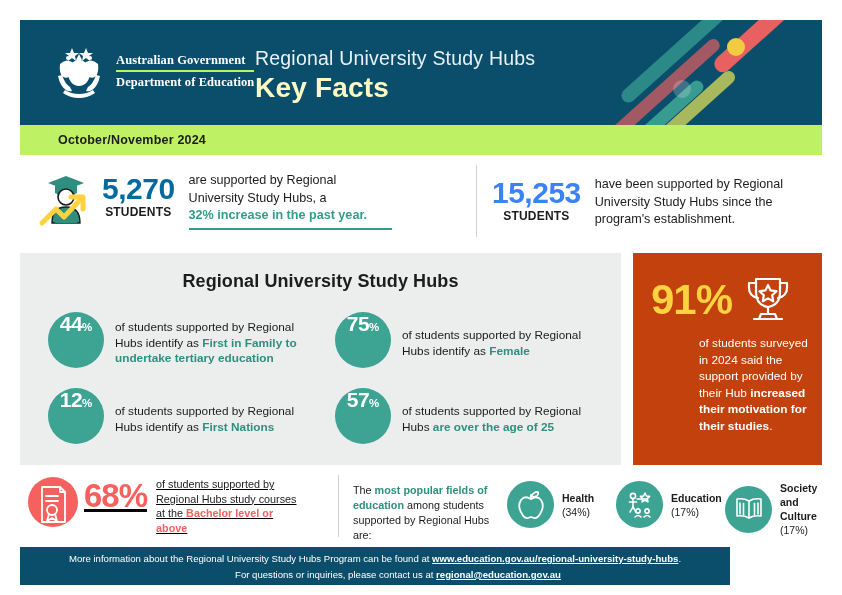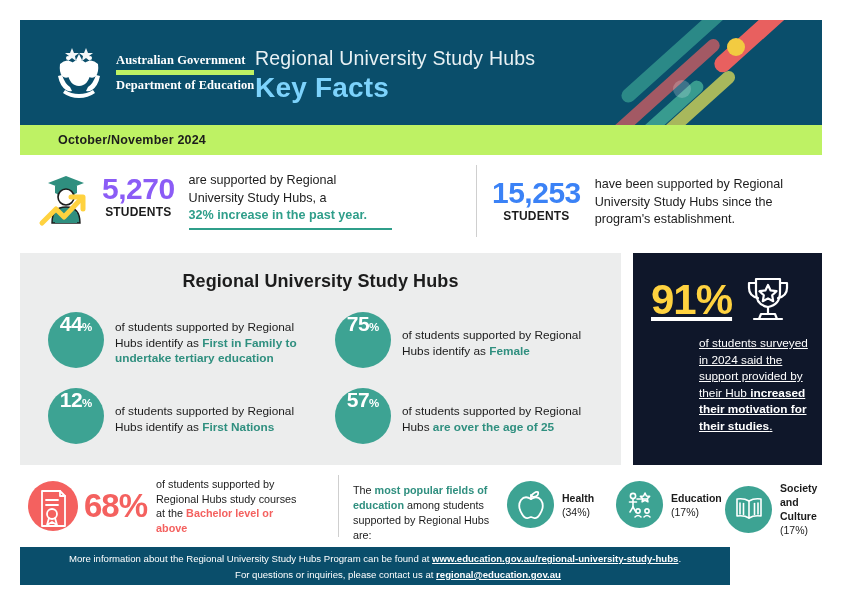--- a/index.html
+++ b/index.html
@@ -32,36 +32,36 @@
     width: 62px; height: 54px;
   }
   .gov-text {
     position: absolute; left: 96px; top: 33px;
     color: #ffffff;
     font-family: "Liberation Serif", serif;
   }
   .gov-text .line1 {
     font-size: 12.5px; font-weight: bold; letter-spacing: .1px;
     padding-bottom: 2px;
-    border-bottom: 5px solid #bef264;
+    border-bottom: 2px solid #bef264;
     display: block;
   }
   .gov-text .line2 {
     font-size: 12.5px; font-weight: bold; letter-spacing: .1px;
     display: block; padding-top: 3px; text-align: center;
   }
   .title-block {
     position: absolute; left: 235px; top: 26px;
   }
   .title-sub {
     color: #e9f1f4; font-size: 19.5px; font-weight: normal;
     letter-spacing: .2px; line-height: 24px;
   }
   .title-main {
-    color: #7dd3fc; font-size: 28px; font-weight: bold;
+    color: #fef9c3; font-size: 28px; font-weight: bold;
     letter-spacing: .2px; line-height: 34px; margin-top: 1px;
   }
   .deco { position: absolute; right: 0; top: 0; width: 260px; height: 105px; }
 
   
   .datebar {
     position: absolute; left: 20px; top: 125px;
     width: 802px; height: 30px;
     background: #bef264;
   }
@@ -72,21 +72,21 @@
   }
 
   
   .stats { position: absolute; left: 20px; top: 163px; width: 802px; height: 82px; }
   .stat { position: absolute; display: flex; align-items: flex-start; }
   .stat-a { left: 14px; top: 4px; }
   .stat-b { left: 472px; top: 8px; }
   .grad-icon { width: 64px; height: 64px; margin-right: 4px; }
   .bignum-wrap { text-align: center; padding-top: 6px; }
   .bignum { font-size: 30px; font-weight: bold; letter-spacing: -.5px; line-height: 32px; }
-  .bignum.teal { color: #8b5cf6; }
+  .bignum.teal { color: #0369a1; }
   .bignum.red  { color: #3b82f6; }
   .bigsub { font-size: 12px; font-weight: bold; color: #1c1c1c; letter-spacing: .2px; }
   .stat-text {
     margin-left: 14px; padding-top: 5px;
     font-size: 12.6px; line-height: 17.5px; color: #1c1c1c; max-width: 210px;
   }
   .stat-text .hl { color: #2f9e8a; font-weight: bold; }
   .underline-teal {
     display: block; width: 203px; height: 2px;
     background: #2f9e8a; margin-top: 3px;
@@ -122,34 +122,34 @@
   .fact-text .hl { color: #2f8f7f; font-weight: bold; }
   .f1 { left: 28px; top: 59px; width: 268px; }
   .f2 { left: 28px; top: 135px; width: 268px; }
   .f3 { left: 315px; top: 59px; width: 275px; }
   .f4 { left: 315px; top: 135px; width: 275px; }
 
   
   .bluepanel {
     position: absolute; left: 633px; top: 253px;
     width: 189px; height: 212px;
-    background: #0f172a; color: #ffffff; text-decoration: underline;
+    background: #c2410c; color: #ffffff;
   }
   .blue-top { display: flex; align-items: center; padding: 20px 0 0 18px; }
   .blue-num { font-size: 42px; font-weight: bold; color: #ffd23f; letter-spacing: -1px; line-height: 42px; }
   .trophy { margin-left: 10px; width: 52px; height: 54px; }
   .blue-text {
     padding: 8px 14px 0 18px;
     font-size: 11.8px; line-height: 16.5px; color: #ffffff; margin-left: 48px;
   }
   .blue-text .hl { font-weight: bold; }
 
   
   .bottomrow { position: absolute; left: 20px; top: 475px; width: 802px; height: 65px; }
-  .b-68 { position: absolute; left: 8px; top: 2px; display: flex; align-items: center; }
+  .b-68 { position: absolute; left: 8px; top: 2px; display: flex; align-items: flex-start; text-decoration: underline; }
   .cert-icon { width: 50px; height: 50px; }
   .num68 { font-size: 33px; font-weight: bold; color: #f4615f; letter-spacing: -1px; margin-left: 6px; }
   .t68 { margin-left: 9px; font-size: 10.8px; line-height: 14.5px; color: #1c1c1c; width: 150px; }
   .t68 .hl { color: #f4615f; font-weight: bold; }
   .bdiv { position: absolute; top: 0px; width: 1px; height: 62px; background: #cfcfcf; }
   .bdiv1 { left: 318px; }
   .fields-lead {
     position: absolute; left: 333px; top: 8px; width: 148px;
     font-size: 10.8px; line-height: 15px; color: #1c1c1c;
   }

